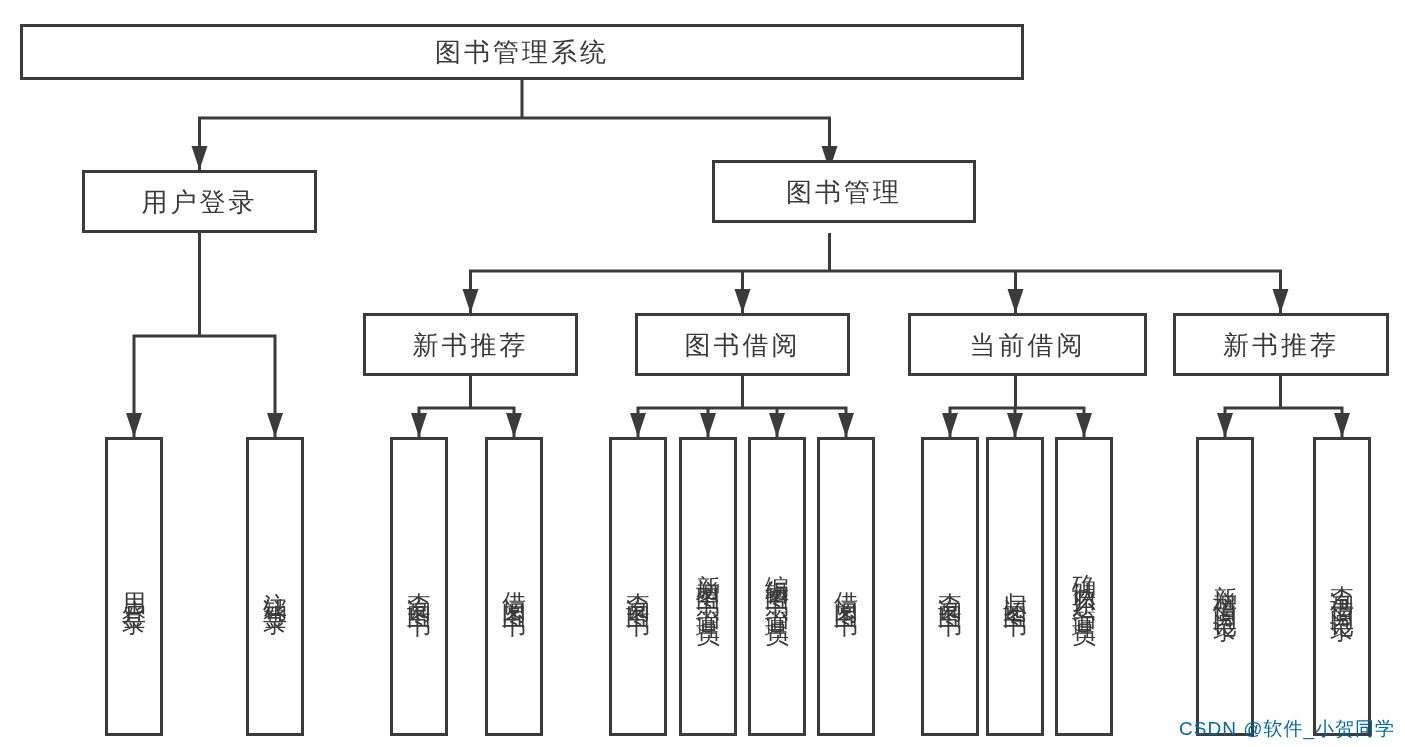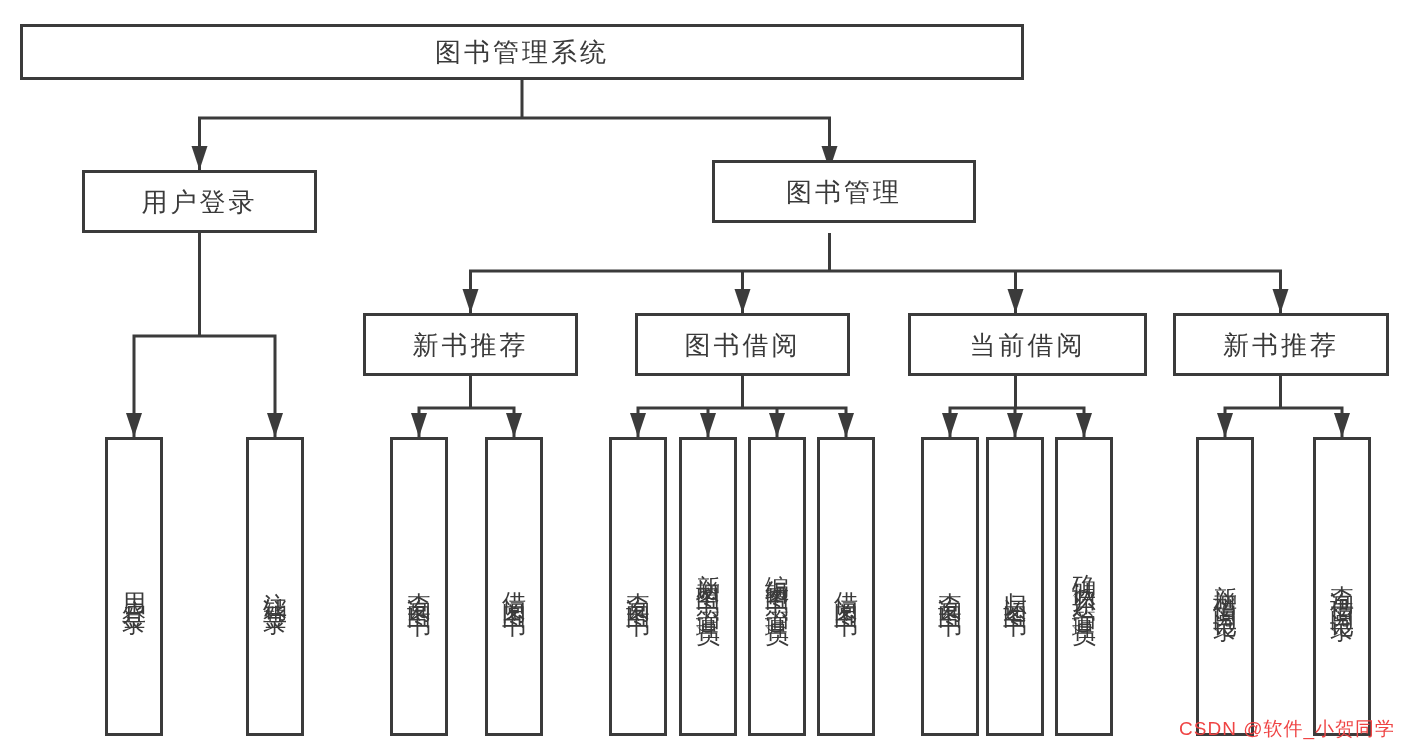--- a/index.html
+++ b/index.html
@@ -40,21 +40,21 @@
     position:absolute;
     left:0;top:0;
     z-index:1;
   }
   .watermark{
     position:absolute;
     right:10px;
     bottom:5px;
     font-size:19px;
     letter-spacing:1px;
-    color:#ef4444;
+    color:#0369a1;
     z-index:3;
     white-space:nowrap;
   }
 </style>
 </head>
 <body>
 
 <div id="stage">
 
   <svg class="connectors" width="1405" height="747" viewBox="0 0 1405 747">

